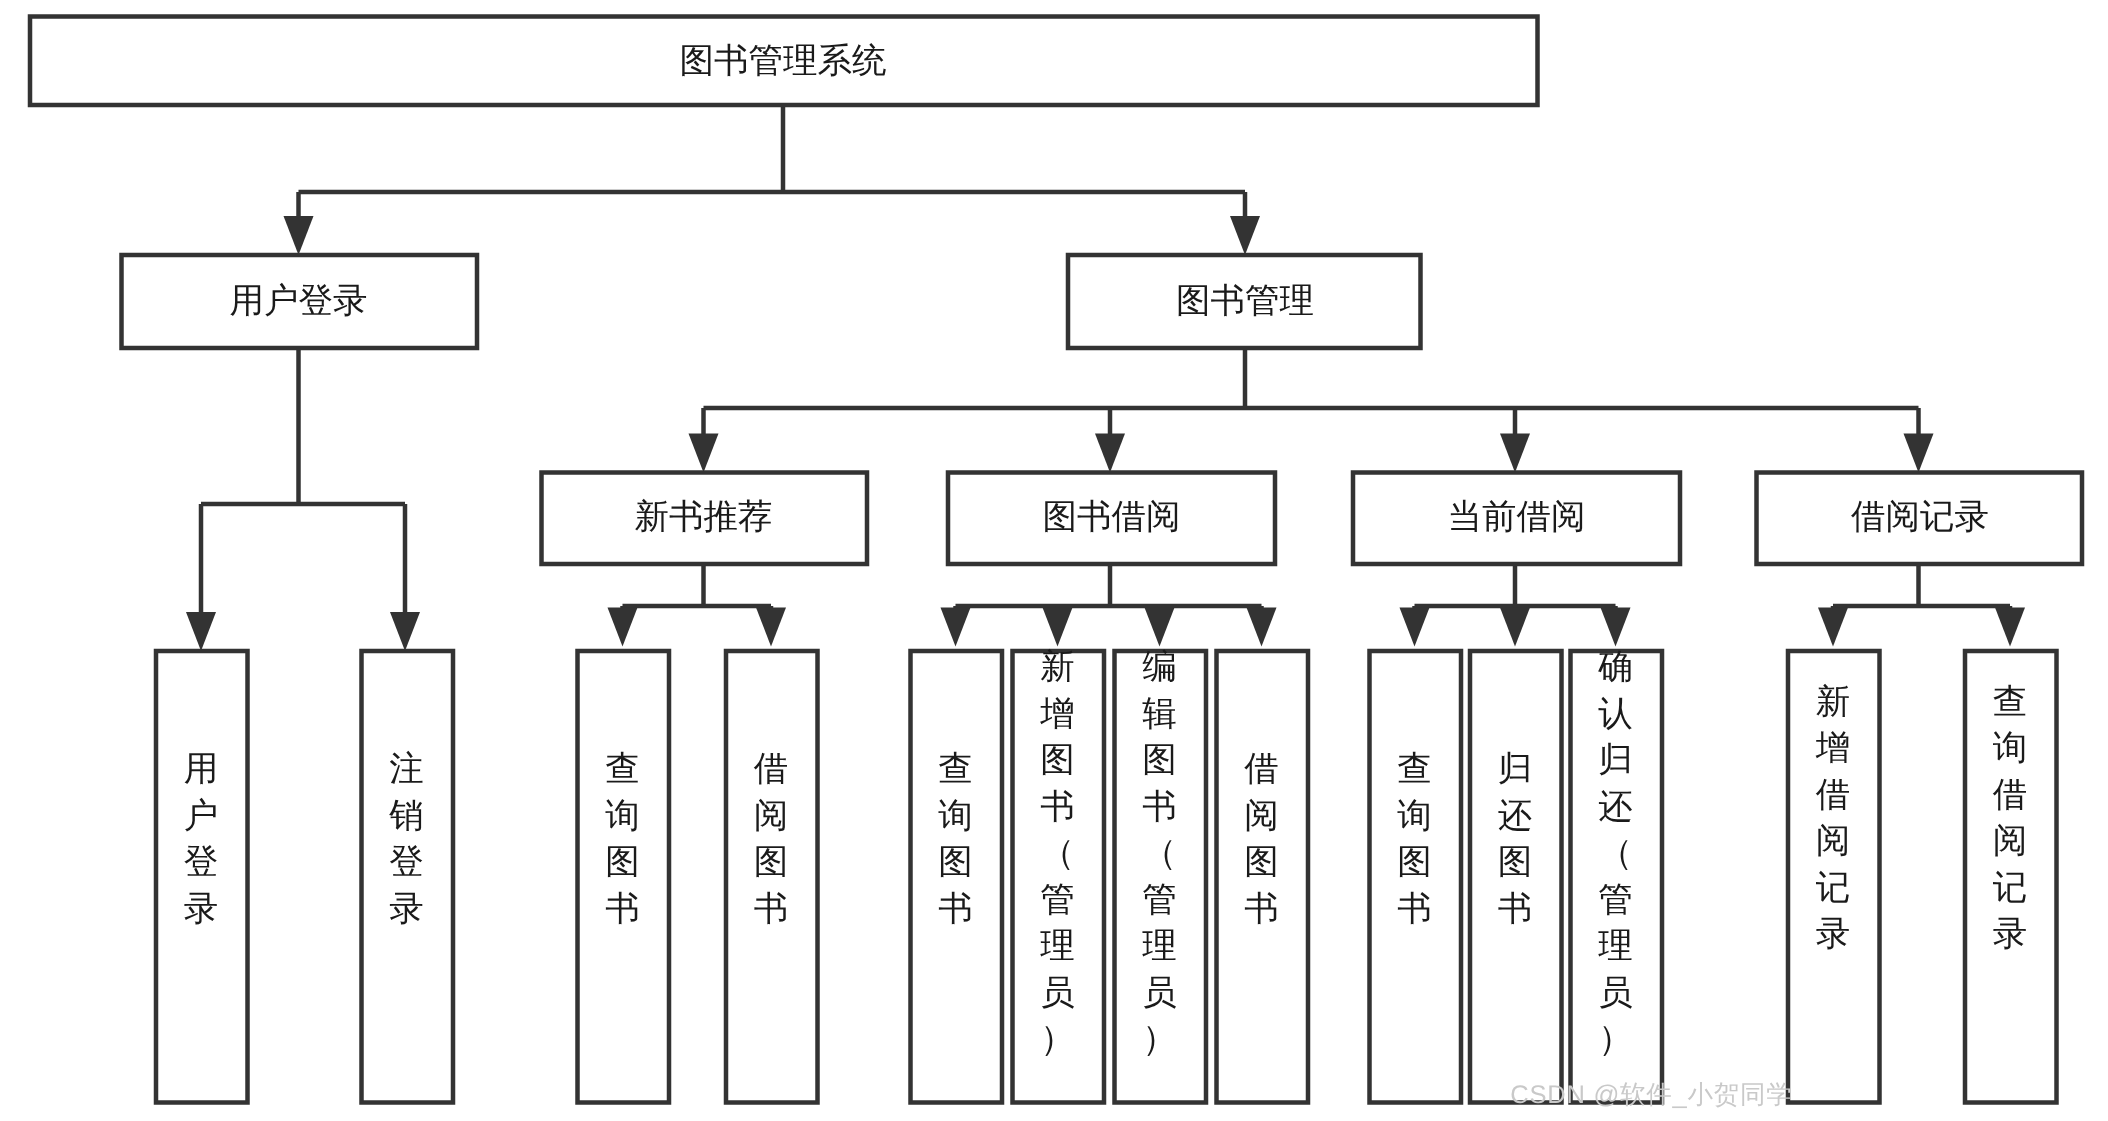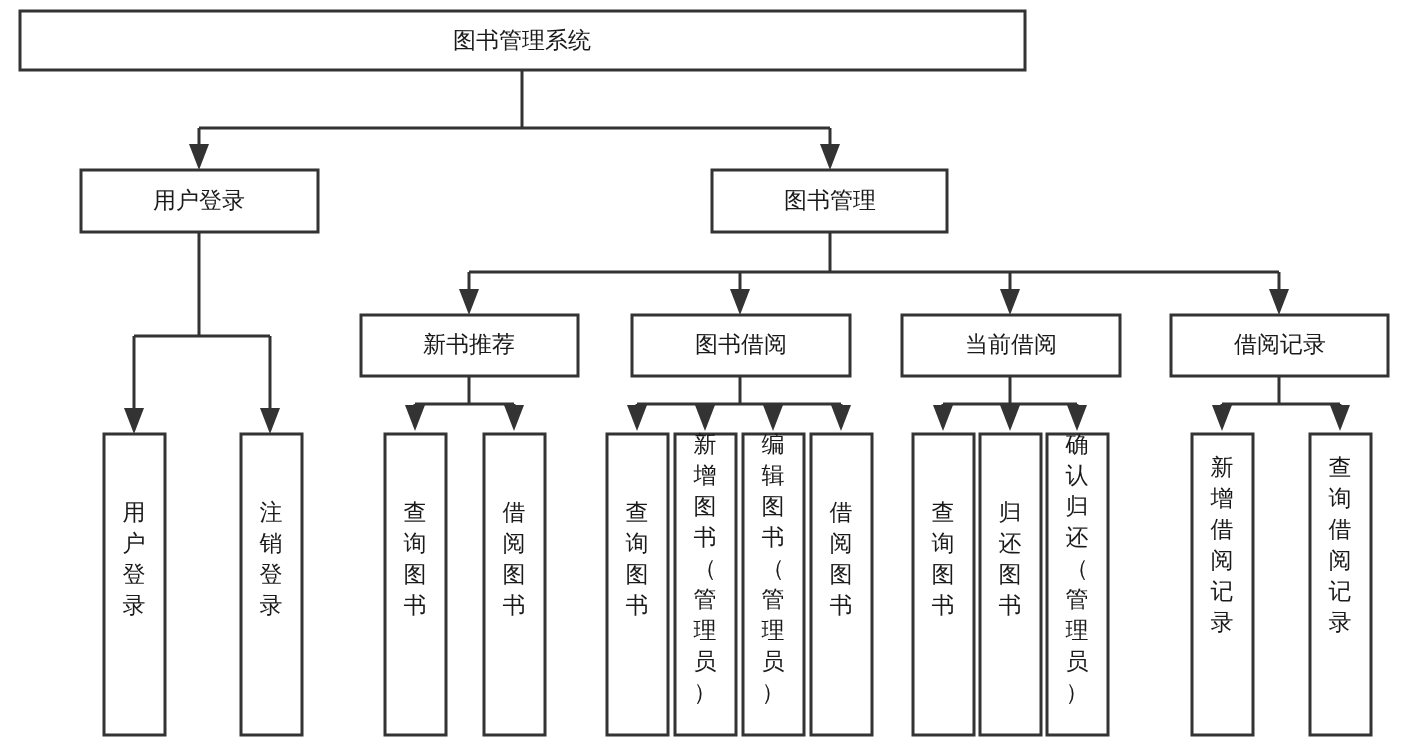--- a/index.html
+++ b/index.html
@@ -245,14 +245,15 @@
       <text class="node-label-vertical" x="1222" y="475"><tspan x="1222" y="475">新</tspan><tspan x="1222" y="506">增</tspan><tspan x="1222" y="537">借</tspan><tspan x="1222" y="568">阅</tspan><tspan x="1222" y="599">记</tspan><tspan x="1222" y="630">录</tspan></text>
     </g>
 
     <g>
       <rect class="node-box" x="1310" y="434" width="61" height="301"></rect>
       <text class="node-label-vertical" x="1340" y="475"><tspan x="1340" y="475">查</tspan><tspan x="1340" y="506">询</tspan><tspan x="1340" y="537">借</tspan><tspan x="1340" y="568">阅</tspan><tspan x="1340" y="599">记</tspan><tspan x="1340" y="630">录</tspan></text>
     </g>
 
   </svg>
 
+  <div class="watermark">CSDN @软件_小贺同学</div>
 
 </div>
 
 </body></html>

